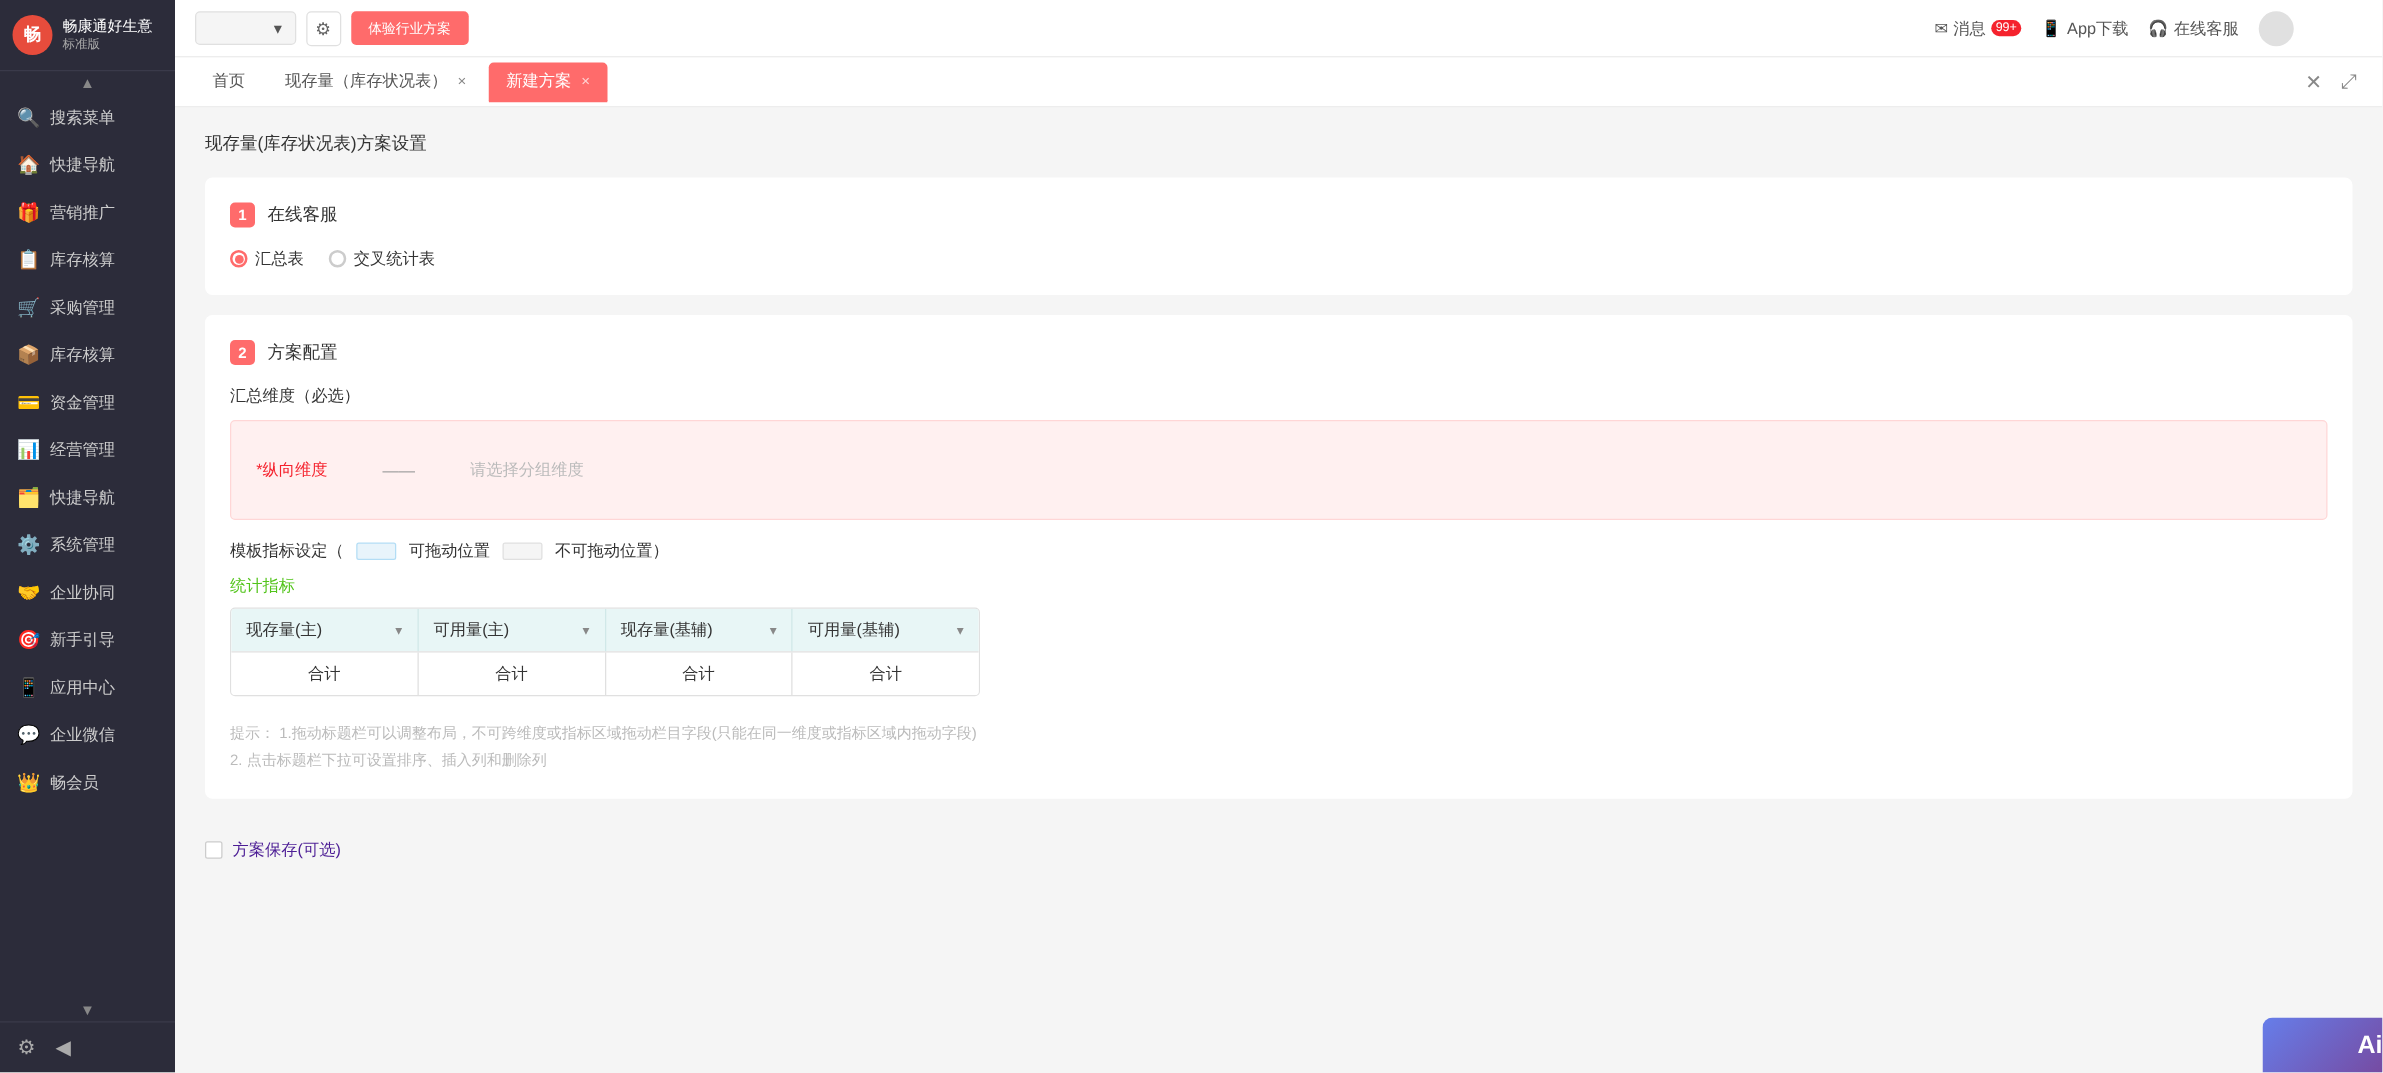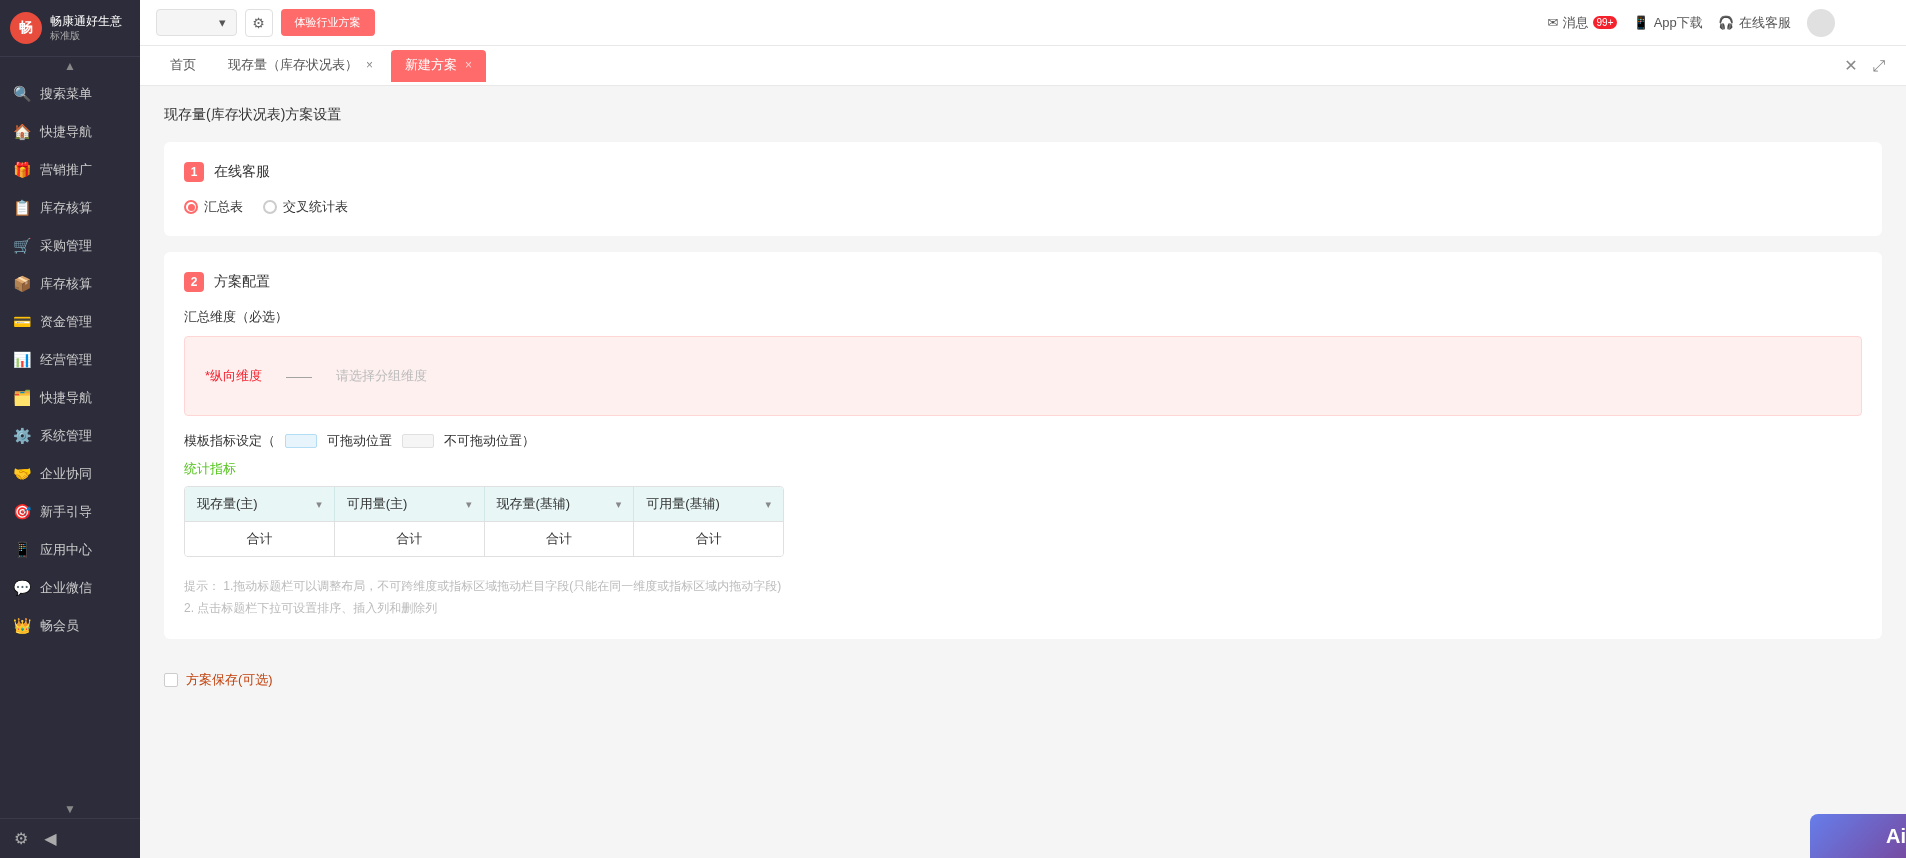--- a/index.html
+++ b/index.html
@@ -316,21 +316,21 @@
       color: #333;
       margin-bottom: 10px;
     }
     .dimension-box {
       background: #fff0f0;
       border: 1px solid #ffd6d6;
       border-radius: 4px;
       padding: 24px 20px;
       display: flex;
       align-items: center;
-      gap: 16px;
+      gap: 36px;
       min-height: 80px;
     }
     .dimension-required {
       color: #f5222d;
       font-size: 13px;
     }
     .dimension-dash {
       color: #999;
       font-size: 13px;
       margin: 0 8px;
@@ -442,21 +442,21 @@
     .save-checkbox {
       width: 14px;
       height: 14px;
       border: 1px solid #ccc;
       background: white;
       border-radius: 2px;
       cursor: pointer;
     }
     .save-label {
       font-size: 13px;
-      color: #c2410c;
+      color: #4c1d95;
     }
 
     
     .footer-btns {
       position: fixed;
       bottom: 0;
       right: 0;
       background: #fff;
       padding: 12px 24px;
       border-top: 1px solid #e8e8e8;

